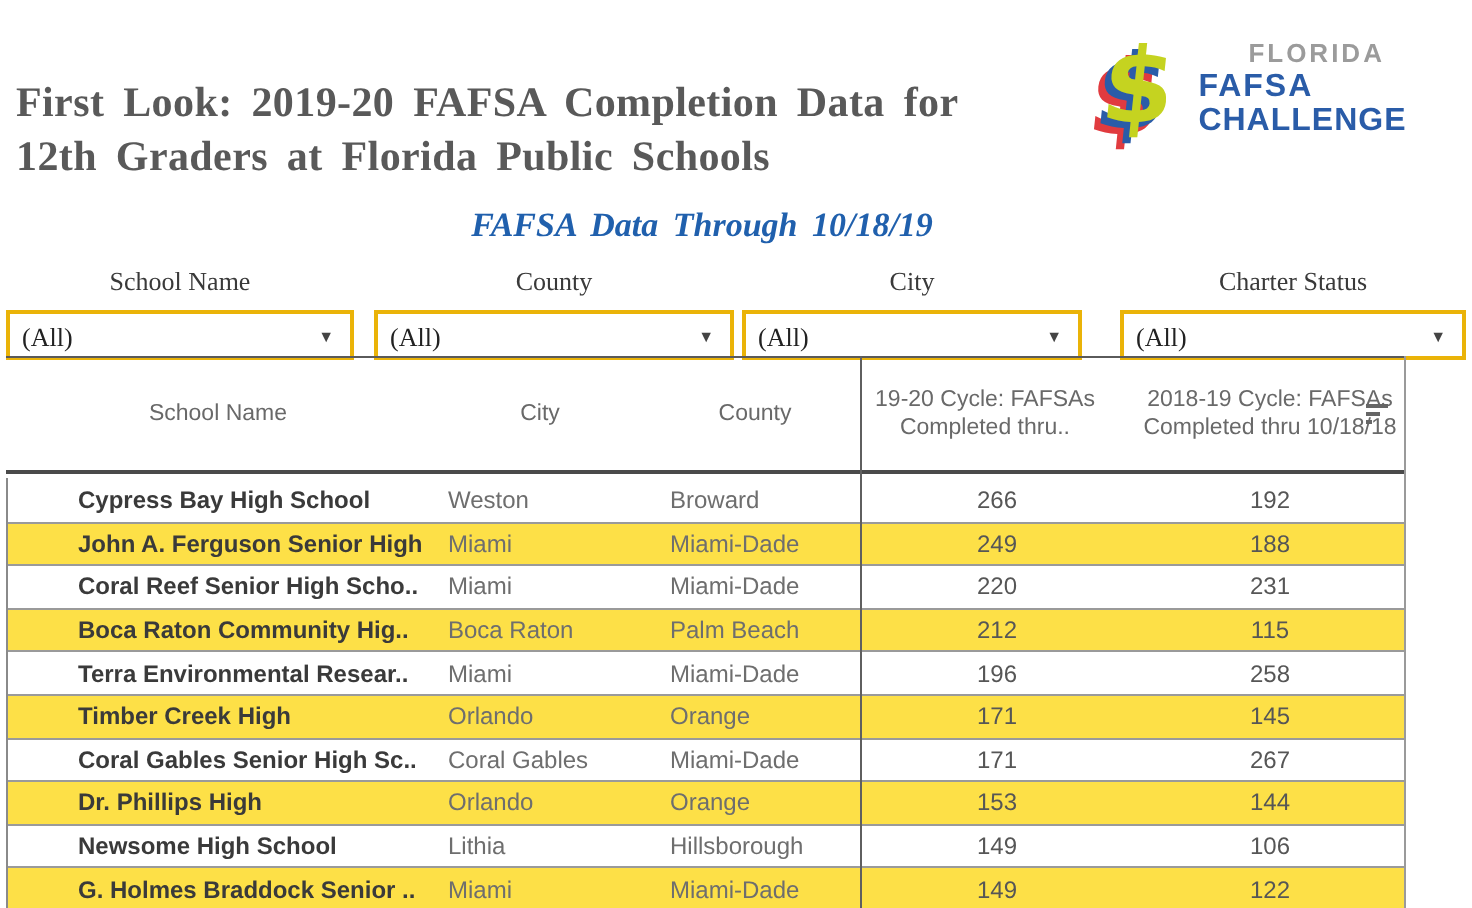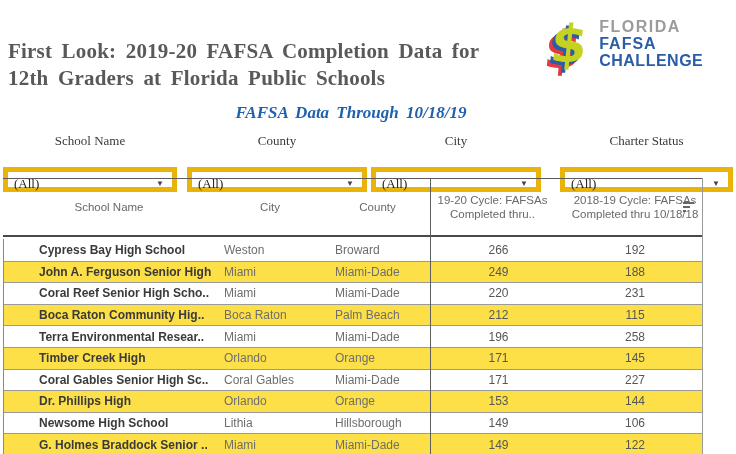--- a/index.html
+++ b/index.html
@@ -16,21 +16,21 @@
   }
   .logo { position:absolute; left:543px; top:18px; display:flex; align-items:center; }
   .logo-dollar {
     display:inline-block;
     font-family:"DejaVu Sans", sans-serif; font-weight:bold;
     font-size:52px; line-height:52px; color:#c5d320;
     text-shadow:-3px 3px 0 #2a5ca8, -6px 6px 0 #e13b3f;
     transform:skewX(-6deg); margin-right:12px; padding-left:8px;
   }
   .logo-text { display:flex; flex-direction:column; }
-  .logo-l1 { font-size:16px; font-weight:bold; letter-spacing:1.5px; color:#9b9b9b; line-height:16px; }
+  .logo-l1 { font-size:13px; font-weight:bold; letter-spacing:1.5px; color:#9b9b9b; line-height:16px;margin-left:25px; }
   .logo-l2 { font-size:16px; font-weight:bold; letter-spacing:1px; color:#2a5ca8; line-height:17px; }
   .logo-l3 { font-size:16px; font-weight:bold; letter-spacing:0.5px; color:#2a5ca8; line-height:17px; }
 
   
   .subtitle {
     position:absolute; left:0; top:103px; width:702px; text-align:center;
     font-family:"Liberation Serif", serif; font-style:italic; font-weight:bold;
     font-size:17px; color:#2060ad; word-spacing:3px;
   }
 
@@ -39,22 +39,22 @@
   .filter { position:absolute; top:0; }
   .filter.f0 { left:3px;   width:174px; }
   .filter.f1 { left:187px; width:180px; }
   .filter.f2 { left:371px; width:170px; }
   .filter.f3 { left:560px; width:173px; }
   .flabel {
     text-align:center; font-family:"Liberation Serif", serif;
     font-size:13px; color:#3a3a3a; height:16px; line-height:15px;
   }
   .fbox {
-    position:relative; margin-top:18px; height:25px; background:#fff;
-    border:5px solid #eab308; cursor:pointer;
+    position:relative; margin-top:6px; height:25px; background:#fff;
+    border:2px solid #eab308; cursor:pointer;
   }
   .fval {
     position:absolute; left:6px; top:4px;
     font-family:"Liberation Serif", serif; font-size:13px; color:#222;
   }
   .caret { position:absolute; right:8px; top:7px; font-size:8px; color:#444; }
 
   
   .table { position:absolute; left:3px; top:178px; width:700px; height:276px; }
   .table-topline { position:absolute; left:0; top:0; width:700px; height:1px; background:#5a5a5a; }
@@ -197,21 +197,21 @@
           <span class="cell c1">Orlando</span>
           <span class="cell c2">Orange</span>
           <span class="cell c3">171</span>
           <span class="cell c4">145</span>
         </div>
         <div class="row">
           <span class="cell c0">Coral Gables Senior High Sc..</span>
           <span class="cell c1">Coral Gables</span>
           <span class="cell c2">Miami-Dade</span>
           <span class="cell c3">171</span>
-          <span class="cell c4">227</span>
+          <span class="cell c4">267</span>
         </div>
         <div class="row shaded">
           <span class="cell c0">Dr. Phillips High</span>
           <span class="cell c1">Orlando</span>
           <span class="cell c2">Orange</span>
           <span class="cell c3">153</span>
           <span class="cell c4">144</span>
         </div>
         <div class="row">
           <span class="cell c0">Newsome High School</span>

